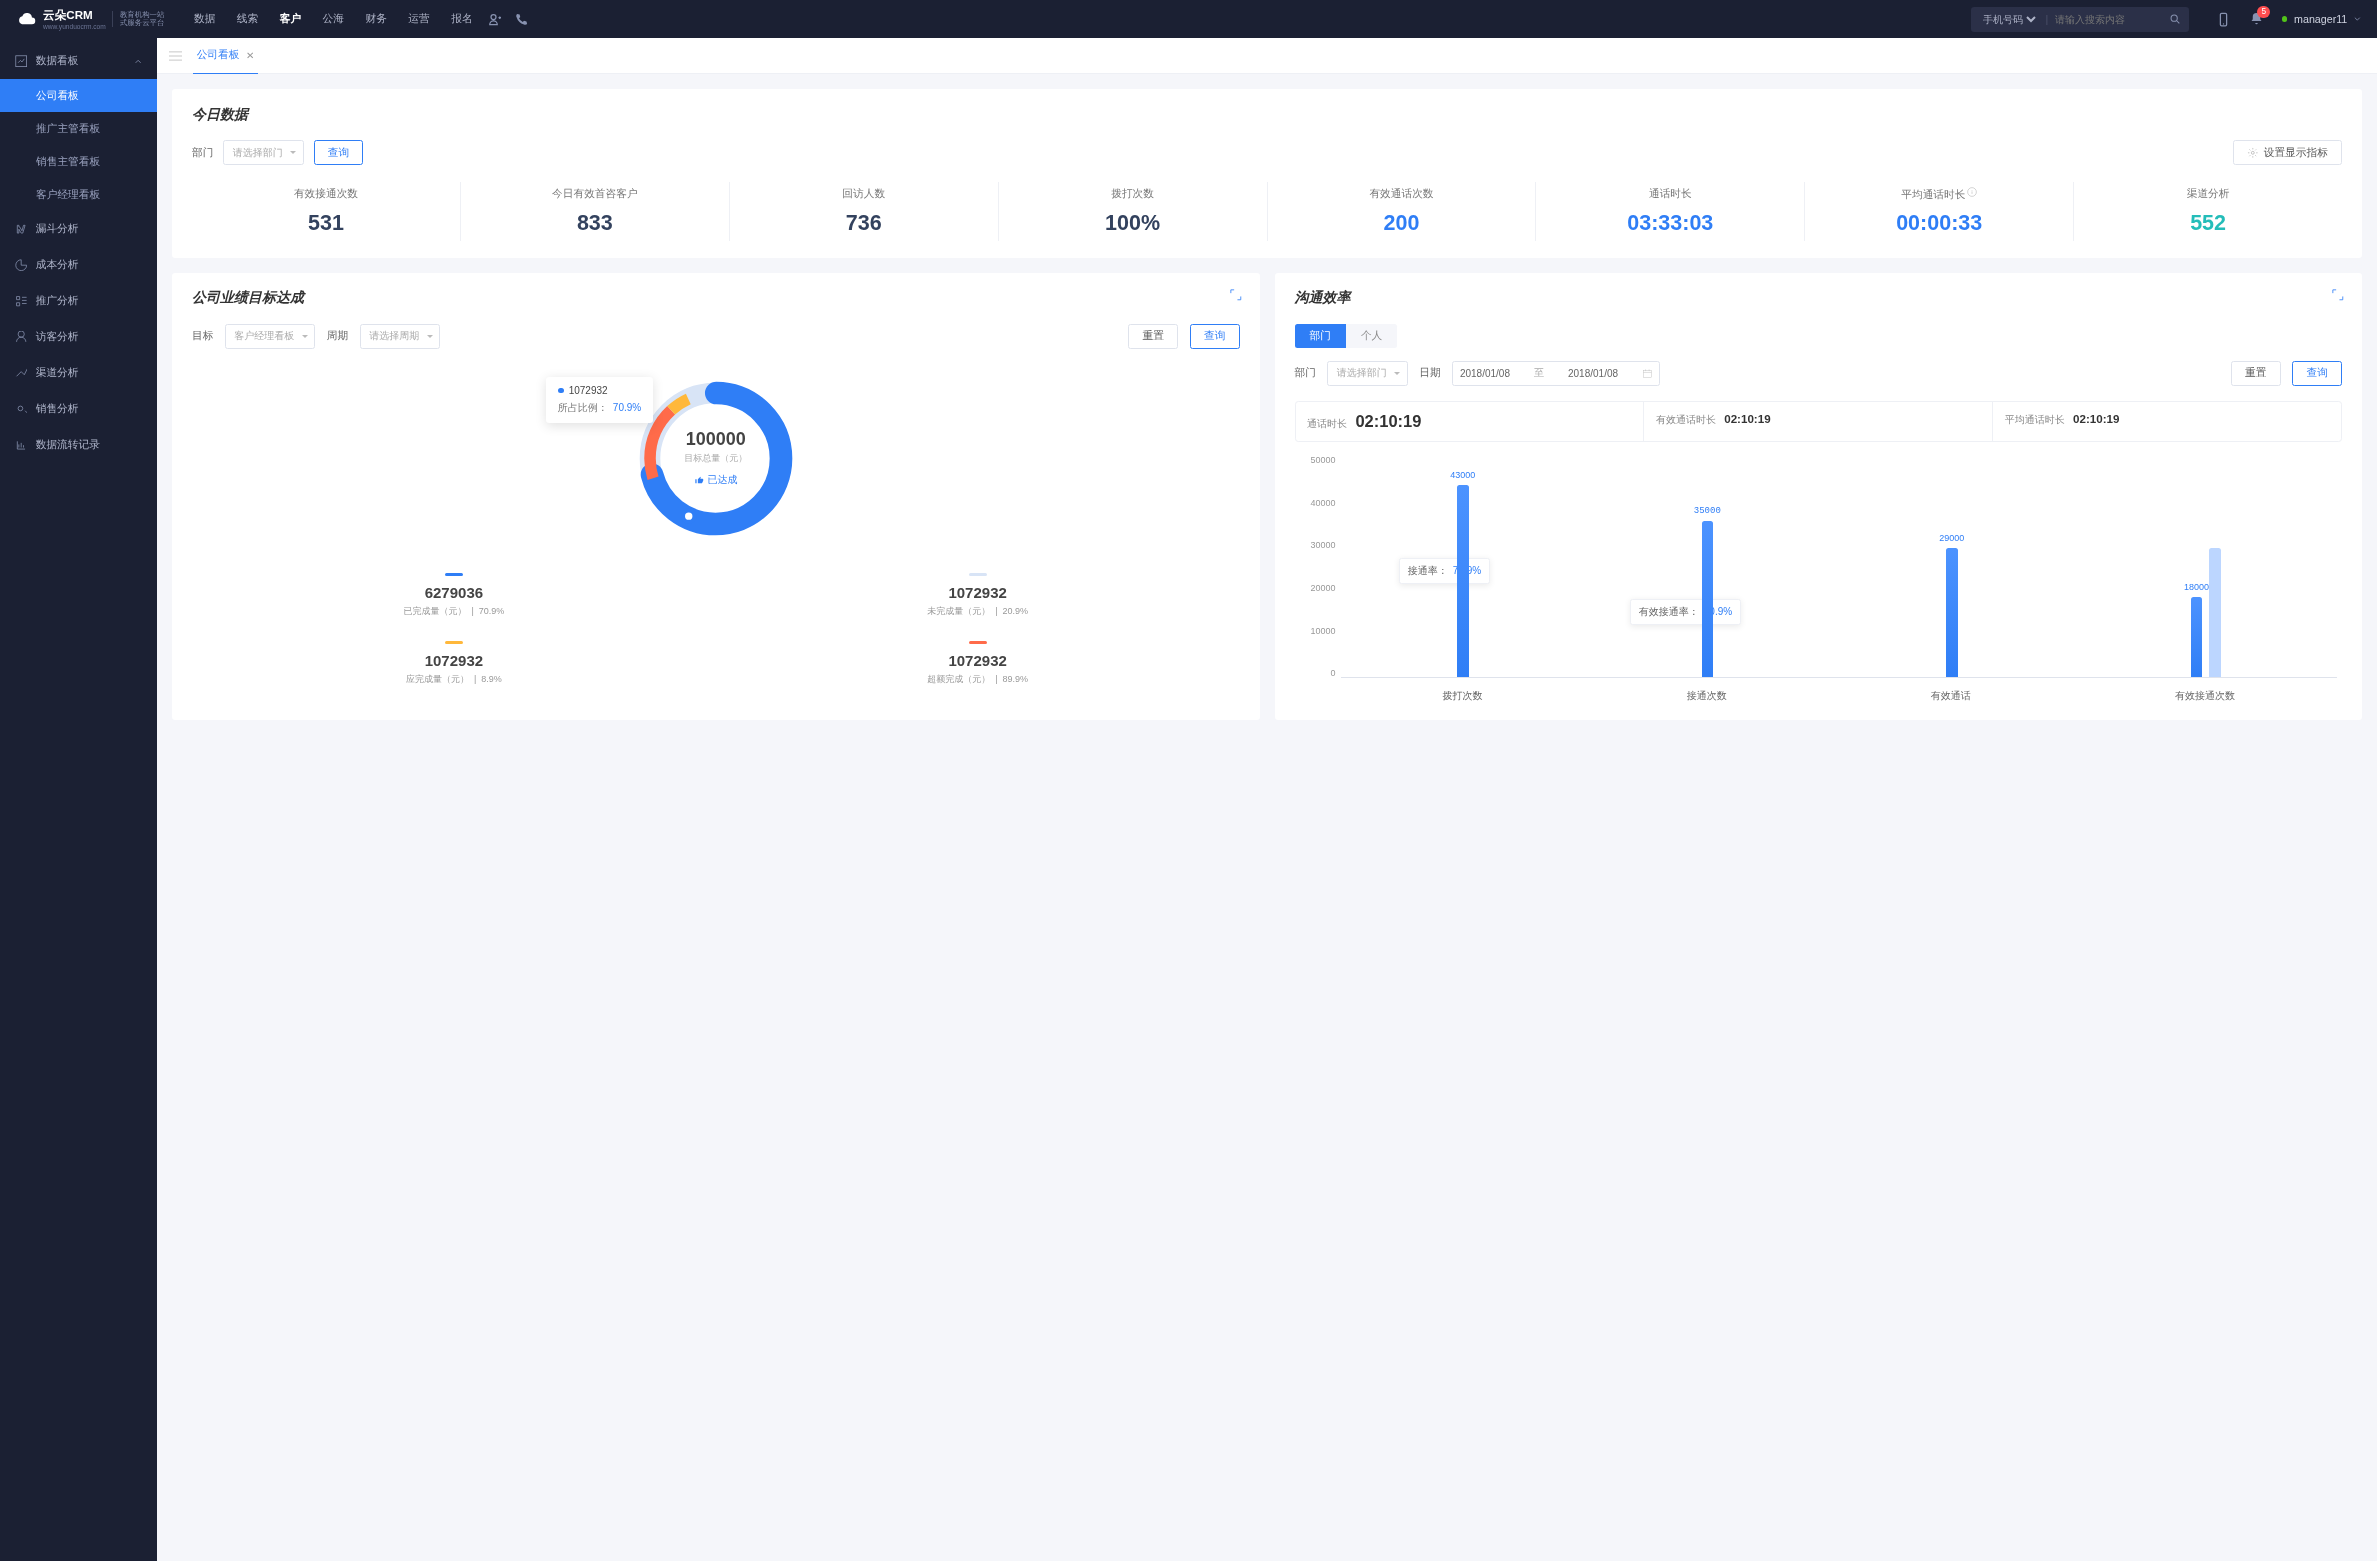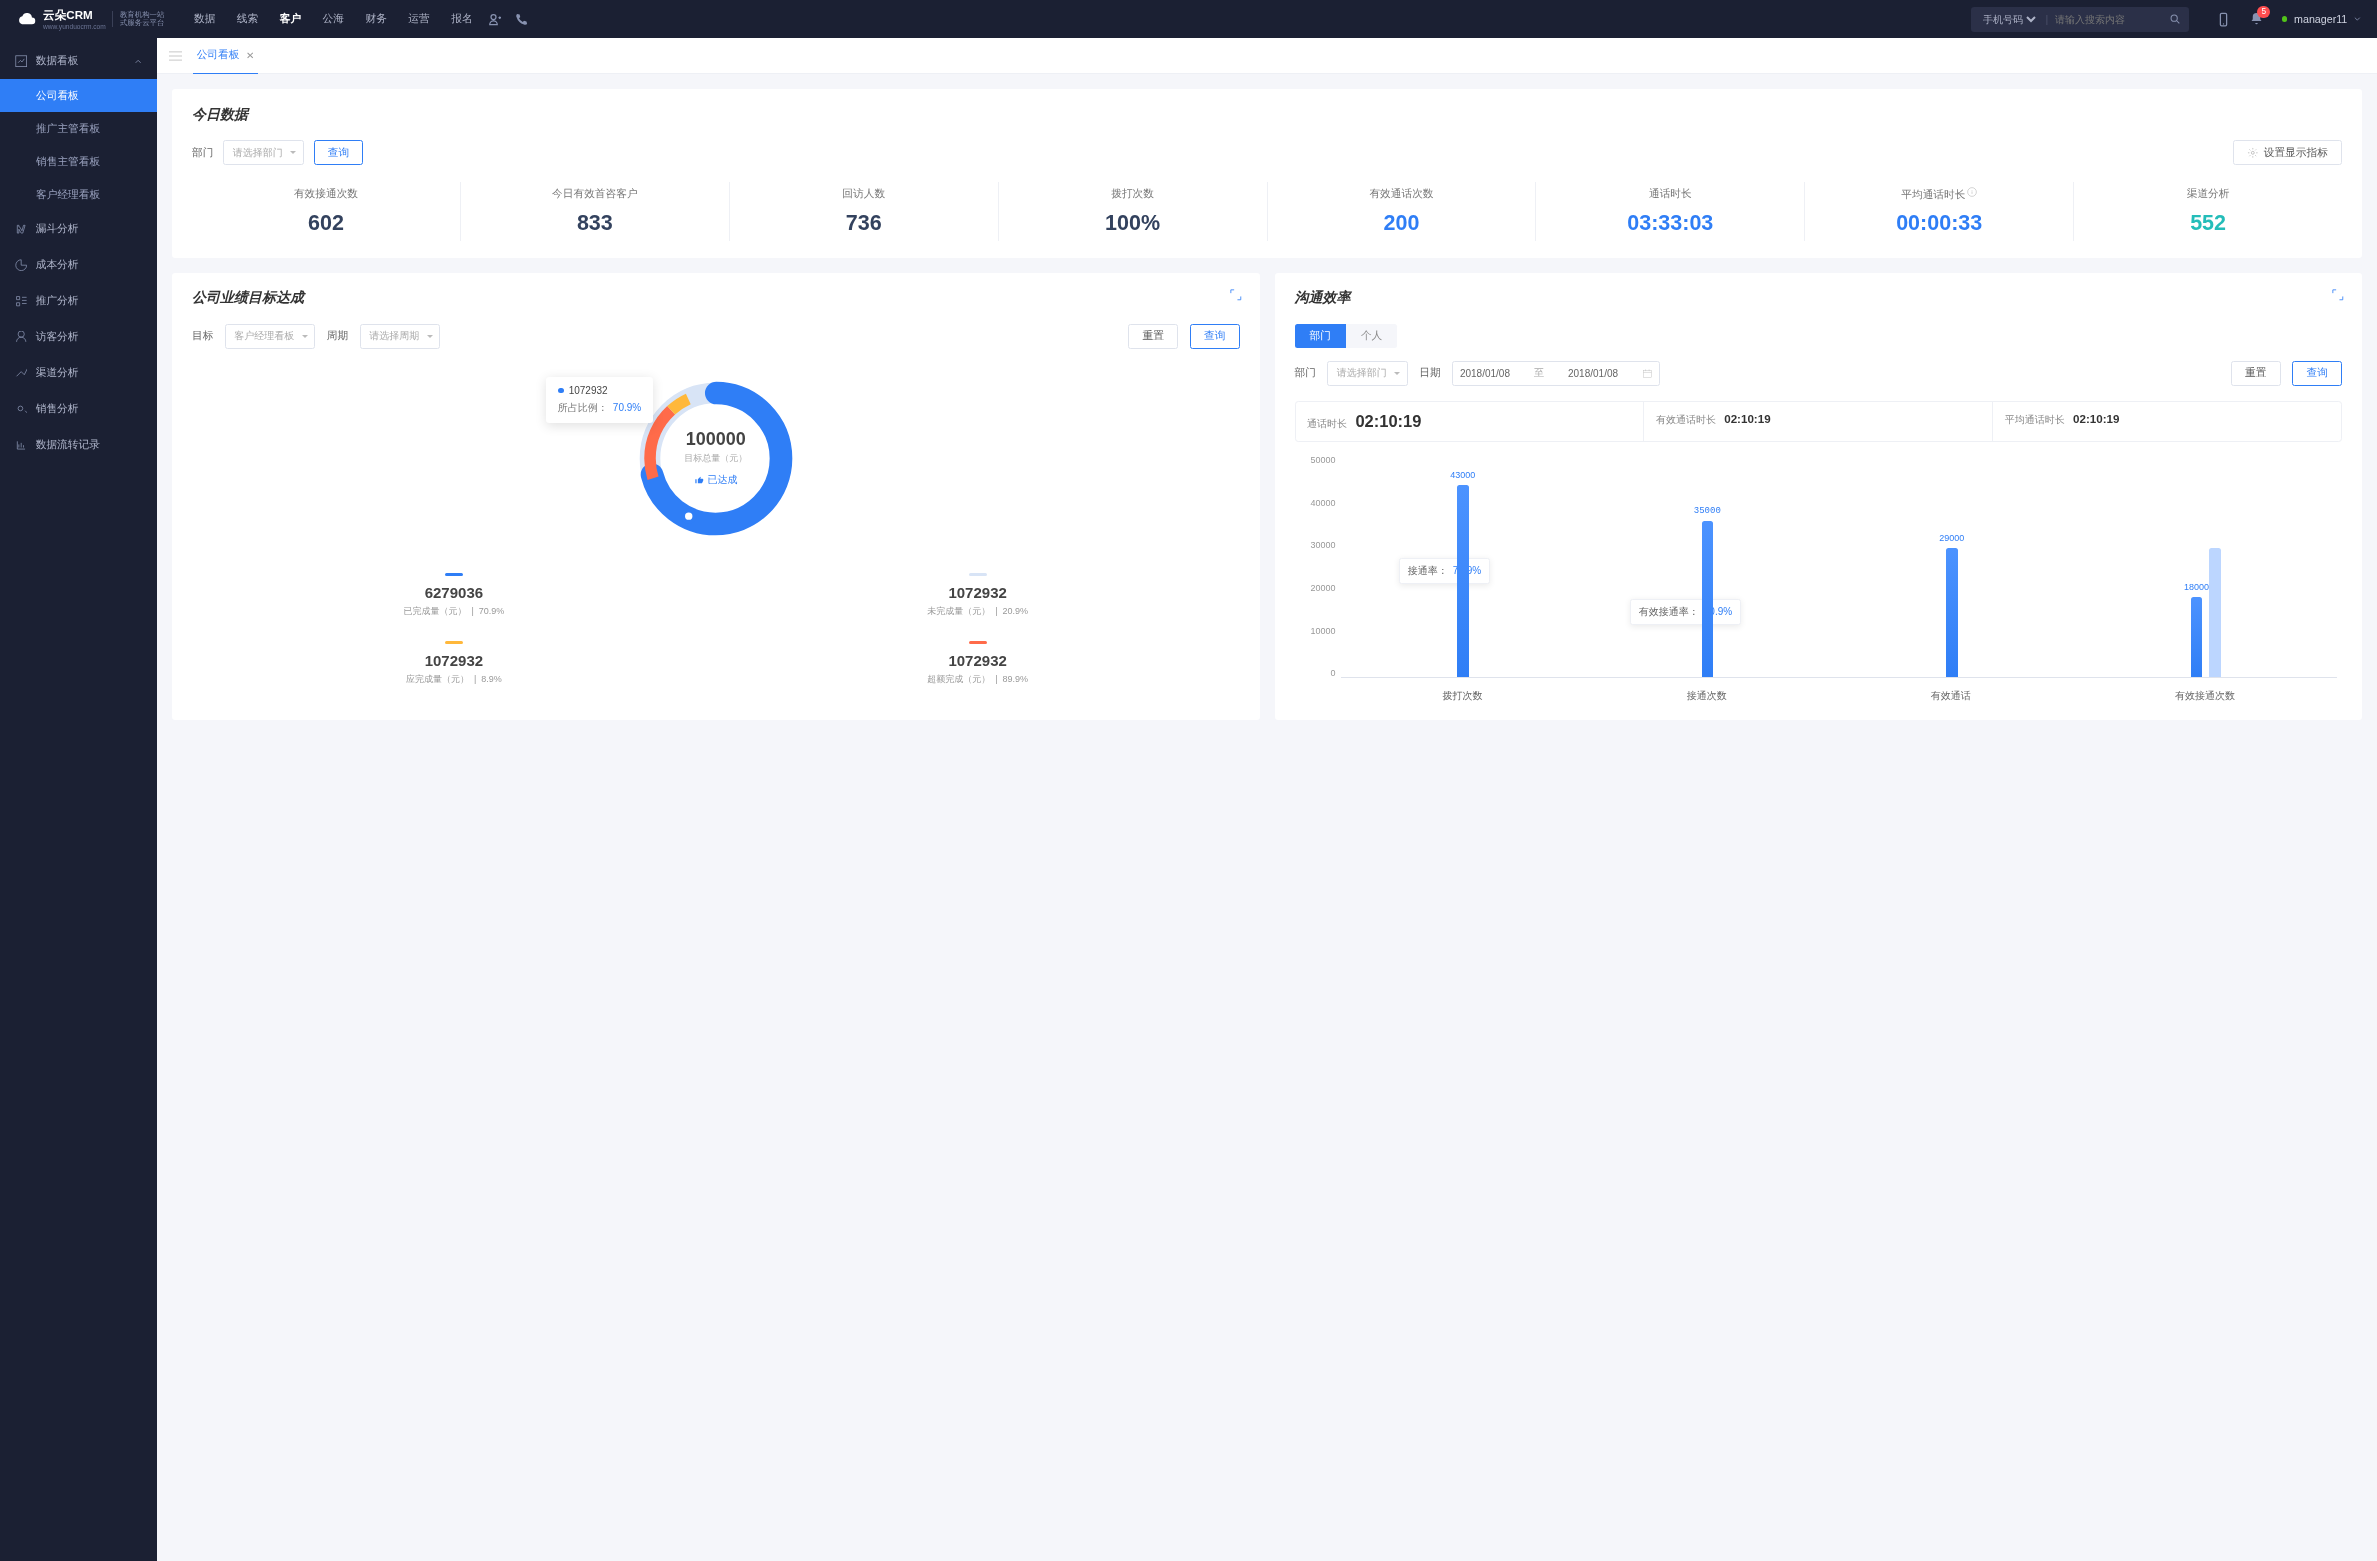--- a/index.html
+++ b/index.html
@@ -264,21 +264,21 @@
               <svg width="11.6" height="11.6" viewBox="0 0 24 24">
                   <circle cx="12" cy="12" r="3" stroke="#888" fill="none"></circle>
                   <path d="M12 2v3m0 14v3M2 12h3m14 0h3M5 5l2 2m10 10l2 2M5 19l2-2m10-10l2-2" stroke="#888"></path>
                 </svg>
               <span>设置显示指标</span>
             </button>
           </div>
           <div class="stats-row" id="stats-row">
               <div class="stat">
                 <div class="stat-label">有效接通次数</div>
-                <div class="stat-value c-dark">602</div>
+                <div class="stat-value c-dark">531</div>
               </div>
               <div class="stat">
                 <div class="stat-label">今日有效首咨客户</div>
                 <div class="stat-value c-dark">833</div>
               </div>
               <div class="stat">
                 <div class="stat-label">回访人数</div>
                 <div class="stat-value c-dark">736</div>
               </div>
               <div class="stat">

